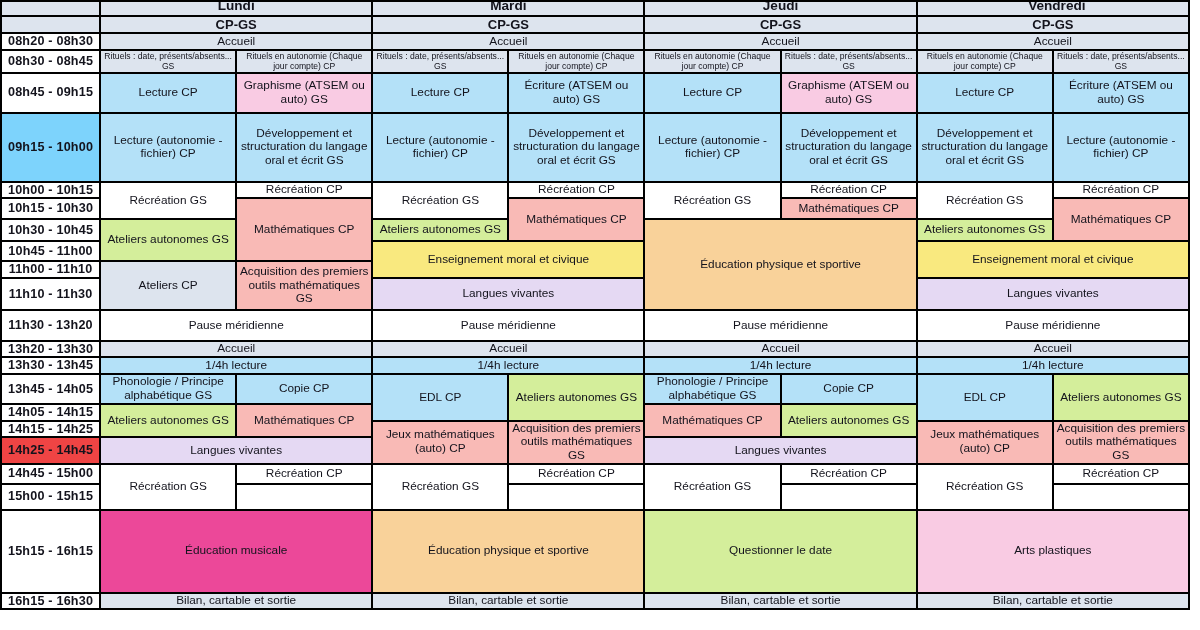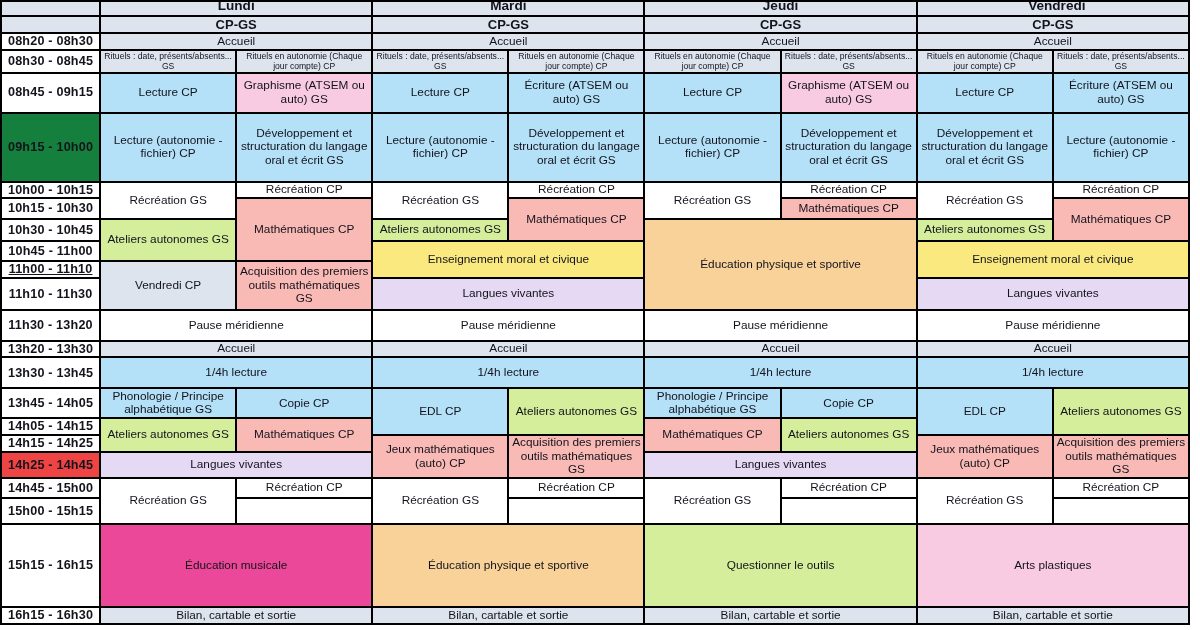--- a/index.html
+++ b/index.html
@@ -86,21 +86,21 @@
           <td data-name="activity-cell" style="background: rgb(180, 225, 248);">Lecture CP</td>
           <td data-name="activity-cell" style="background: rgb(249, 203, 227);">Graphisme (ATSEM ou auto) GS</td>
           <td data-name="activity-cell" style="background: rgb(180, 225, 248);">Lecture CP</td>
           <td data-name="activity-cell" style="background: rgb(180, 225, 248);">Écriture (ATSEM ou auto) GS</td>
           <td data-name="activity-cell" style="background: rgb(180, 225, 248);">Lecture CP</td>
           <td data-name="activity-cell" style="background: rgb(249, 203, 227);">Graphisme (ATSEM ou auto) GS</td>
           <td data-name="activity-cell" style="background: rgb(180, 225, 248);">Lecture CP</td>
           <td data-name="activity-cell" style="background: rgb(180, 225, 248);">Écriture (ATSEM ou auto) GS</td>
         </tr>
         <tr data-name="timetable-row" style="height: 69px;">
-          <th class="time" data-name="time-slot-label" style="background: #15803d;">09h15 - 10h00</th>
+          <th class="time" data-name="time-slot-label" style="background: #7dd3fc;">09h15 - 10h00</th>
           <td data-name="activity-cell" style="background: rgb(180, 225, 248);">Lecture (autonomie - fichier) CP</td>
           <td data-name="activity-cell" style="background: rgb(180, 225, 248);">Développement et structuration du langage oral et écrit GS</td>
           <td data-name="activity-cell" style="background: rgb(180, 225, 248);">Lecture (autonomie - fichier) CP</td>
           <td data-name="activity-cell" style="background: rgb(180, 225, 248);">Développement et structuration du langage oral et écrit GS</td>
           <td data-name="activity-cell" style="background: rgb(180, 225, 248);">Lecture (autonomie - fichier) CP</td>
           <td data-name="activity-cell" style="background: rgb(180, 225, 248);">Développement et structuration du langage oral et écrit GS</td>
           <td data-name="activity-cell" style="background: rgb(180, 225, 248);">Développement et structuration du langage oral et écrit GS</td>
           <td data-name="activity-cell" style="background: rgb(180, 225, 248);">Lecture (autonomie - fichier) CP</td>
         </tr>
         <tr data-name="timetable-row" style="height: 15px;">
@@ -127,22 +127,22 @@
           <td data-name="activity-cell" style="background: rgb(212, 238, 155);">Ateliers autonomes GS</td>
           <td colspan="2" rowspan="4" data-name="activity-cell" style="background: rgb(249, 210, 154);">Éducation physique et sportive</td>
           <td data-name="activity-cell" style="background: rgb(212, 238, 155);">Ateliers autonomes GS</td>
         </tr>
         <tr data-name="timetable-row" style="height: 20px;">
           <th class="time" data-name="time-slot-label" style="background: rgb(255, 255, 255);">10h45 - 11h00</th>
           <td colspan="2" rowspan="2" data-name="activity-cell" style="background: rgb(249, 233, 127);">Enseignement moral et civique</td>
           <td colspan="2" rowspan="2" data-name="activity-cell" style="background: rgb(249, 233, 127);">Enseignement moral et civique</td>
         </tr>
         <tr data-name="timetable-row" style="height: 12px;">
-          <th class="time" data-name="time-slot-label" style="background: rgb(255, 255, 255); text-decoration: underline;">11h00 - 11h10</th>
-          <td rowspan="2" data-name="activity-cell" style="background: rgb(221, 228, 238);">Vendredi CP</td>
+          <th class="time" data-name="time-slot-label" style="background: rgb(255, 255, 255);">11h00 - 11h10</th>
+          <td rowspan="2" data-name="activity-cell" style="background: rgb(221, 228, 238);">Ateliers CP</td>
           <td rowspan="2" data-name="activity-cell" style="background: rgb(249, 186, 182);">Acquisition des premiers outils mathématiques GS</td>
         </tr>
         <tr data-name="timetable-row" style="height: 32px;">
           <th class="time" data-name="time-slot-label" style="background: rgb(255, 255, 255);">11h10 - 11h30</th>
           <td colspan="2" data-name="activity-cell" style="background: rgb(229, 217, 243);">Langues vivantes</td>
           <td colspan="2" data-name="activity-cell" style="background: rgb(229, 217, 243);">Langues vivantes</td>
         </tr>
         <tr data-name="timetable-row" style="height: 31px;">
           <th class="time" data-name="time-slot-label" style="background: rgb(255, 255, 255);">11h30 - 13h20</th>
           <td colspan="2" data-name="activity-cell" style="background: rgb(255, 255, 255);">Pause méridienne</td>
@@ -150,21 +150,21 @@
           <td colspan="2" data-name="activity-cell" style="background: rgb(255, 255, 255);">Pause méridienne</td>
           <td colspan="2" data-name="activity-cell" style="background: rgb(255, 255, 255);">Pause méridienne</td>
         </tr>
         <tr data-name="timetable-row" style="height: 14px;">
           <th class="time" data-name="time-slot-label" style="background: rgb(255, 255, 255);">13h20 - 13h30</th>
           <td colspan="2" data-name="activity-cell" style="background: rgb(221, 228, 238);">Accueil</td>
           <td colspan="2" data-name="activity-cell" style="background: rgb(221, 228, 238);">Accueil</td>
           <td colspan="2" data-name="activity-cell" style="background: rgb(221, 228, 238);">Accueil</td>
           <td colspan="2" data-name="activity-cell" style="background: rgb(221, 228, 238);">Accueil</td>
         </tr>
-        <tr data-name="timetable-row" style="height: 31px;">
+        <tr data-name="timetable-row" style="height: 16px;">
           <th class="time" data-name="time-slot-label" style="background: rgb(255, 255, 255);">13h30 - 13h45</th>
           <td colspan="2" data-name="activity-cell" style="background: rgb(180, 225, 248);">1/4h lecture</td>
           <td colspan="2" data-name="activity-cell" style="background: rgb(180, 225, 248);">1/4h lecture</td>
           <td colspan="2" data-name="activity-cell" style="background: rgb(180, 225, 248);">1/4h lecture</td>
           <td colspan="2" data-name="activity-cell" style="background: rgb(180, 225, 248);">1/4h lecture</td>
         </tr>
         <tr data-name="timetable-row" style="height: 30px;">
           <th class="time" data-name="time-slot-label" style="background: rgb(255, 255, 255);">13h45 - 14h05</th>
           <td data-name="activity-cell" style="background: rgb(180, 225, 248);">Phonologie / Principe alphabétique GS</td>
           <td data-name="activity-cell" style="background: rgb(180, 225, 248);">Copie CP</td>
@@ -209,21 +209,21 @@
           <th class="time" data-name="time-slot-label" style="background: rgb(255, 255, 255);">15h00 - 15h15</th>
           <td data-name="activity-cell" style="background: rgb(255, 255, 255);"></td>
           <td data-name="activity-cell" style="background: rgb(255, 255, 255);"></td>
           <td data-name="activity-cell" style="background: rgb(255, 255, 255);"></td>
           <td data-name="activity-cell" style="background: rgb(255, 255, 255);"></td>
         </tr>
         <tr data-name="timetable-row" style="height: 83px;">
           <th class="time" data-name="time-slot-label" style="background: rgb(255, 255, 255);">15h15 - 16h15</th>
           <td colspan="2" data-name="activity-cell" style="background: #ec4899;">Éducation musicale</td>
           <td colspan="2" data-name="activity-cell" style="background: rgb(249, 210, 154);">Éducation physique et sportive</td>
-          <td colspan="2" data-name="activity-cell" style="background: rgb(212, 238, 155);">Questionner le outils</td>
+          <td colspan="2" data-name="activity-cell" style="background: rgb(212, 238, 155);">Questionner le date</td>
           <td colspan="2" data-name="activity-cell" style="background: rgb(249, 203, 227);">Arts plastiques</td>
         </tr>
         <tr data-name="timetable-row" style="height: 15px;">
           <th class="time" data-name="time-slot-label" style="background: rgb(255, 255, 255);">16h15 - 16h30</th>
           <td colspan="2" data-name="activity-cell" style="background: rgb(221, 228, 238);">Bilan, cartable et sortie</td>
           <td colspan="2" data-name="activity-cell" style="background: rgb(221, 228, 238);">Bilan, cartable et sortie</td>
           <td colspan="2" data-name="activity-cell" style="background: rgb(221, 228, 238);">Bilan, cartable et sortie</td>
           <td colspan="2" data-name="activity-cell" style="background: rgb(221, 228, 238);">Bilan, cartable et sortie</td>
         </tr>
       </tbody>

